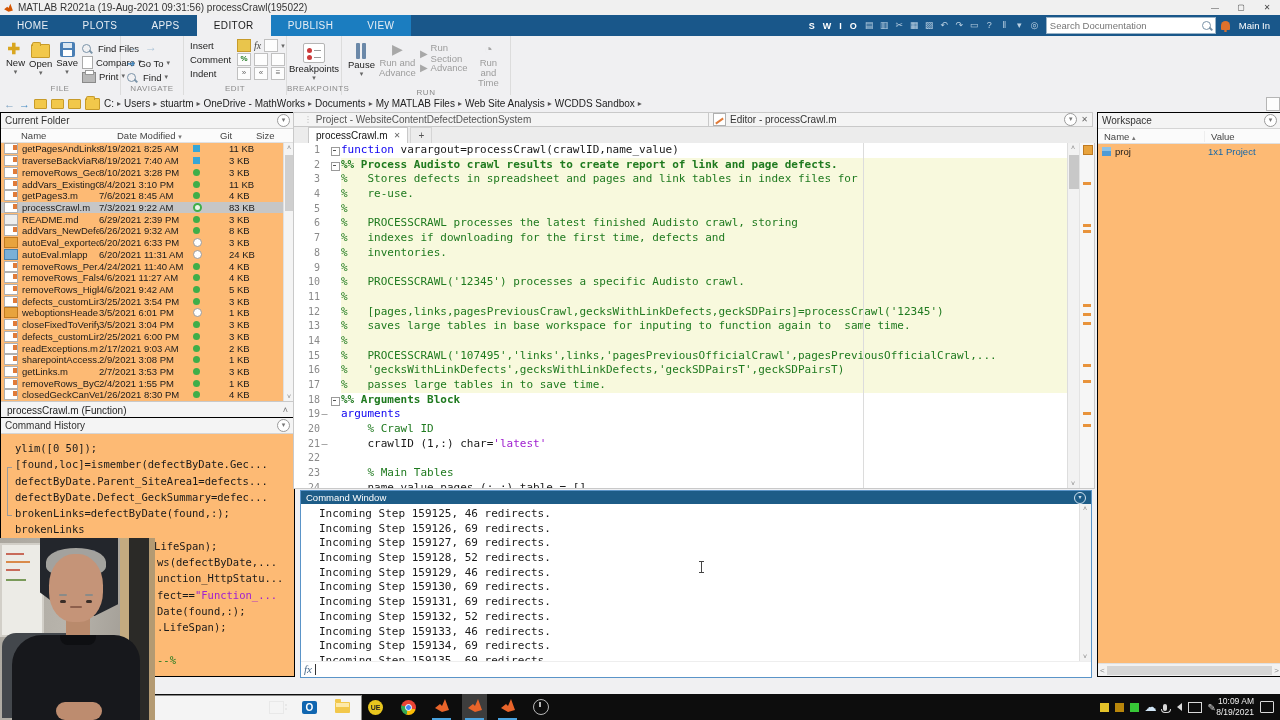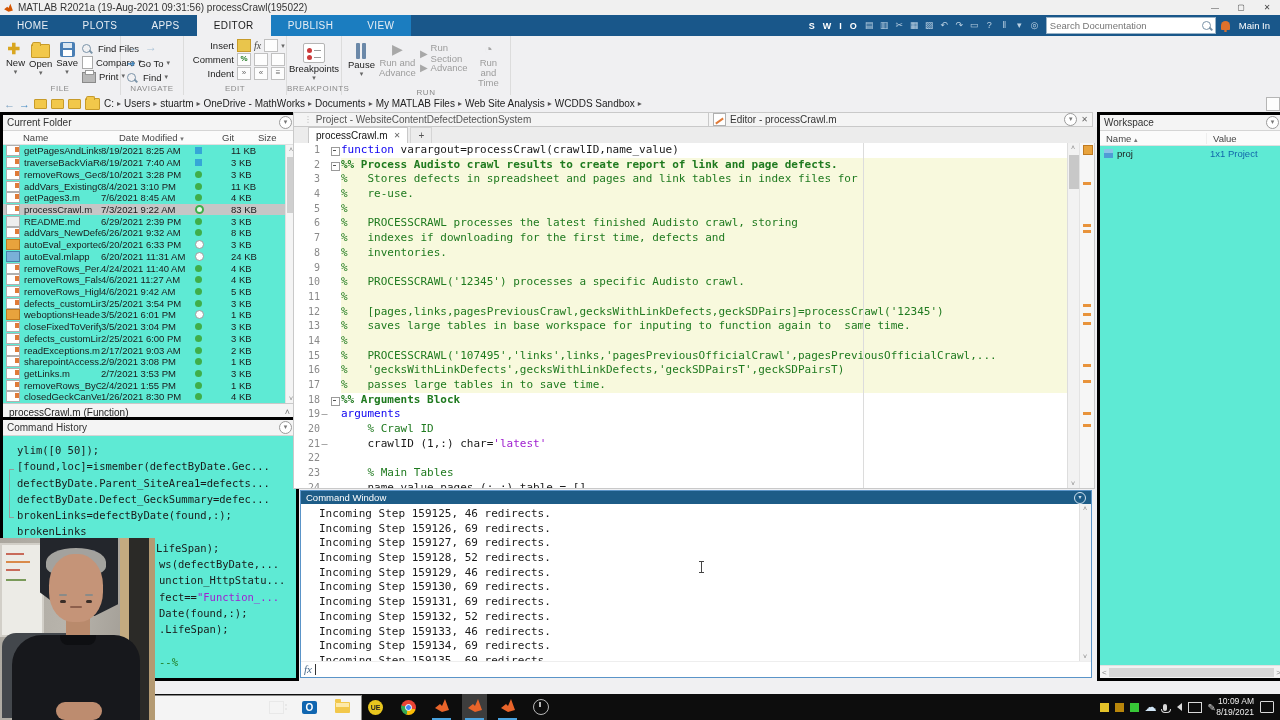--- a/index.html
+++ b/index.html
@@ -30,21 +30,21 @@
   .sec{position:relative;height:100%;border-right:1px solid #dcdcdc;display:flex;flex-direction:column;}
   .sec-body{display:flex;flex:1;align-items:flex-start;padding:3px 6px 0 6px;gap:4px;}
   .sec-label{text-align:center;font-size:8px;color:#8a8a8a;letter-spacing:.5px;padding-bottom:2px;}
   .bigbtn{width:32px;display:flex;flex-direction:column;align-items:center;gap:1px;font-size:9.5px;color:#222;padding-top:2px;}
   .bigbtn .cap{text-align:center;line-height:10px;}
   .bigbtn.dis .cap{color:#9c9c9c;}
   .dd{font-size:7px;color:#666;line-height:6px;}
   .smallcol{display:flex;flex-direction:column;gap:2px;padding-top:3px;}
   .smallbtn{display:flex;align-items:center;gap:3px;font-size:9.5px;color:#222;height:12px;}
   .editrow{display:flex;align-items:center;gap:3px;height:13px;font-size:9.5px;}
-  .editrow .lbl{width:44px;text-align:right;color:#222;}
+  .editrow .lbl{width:44px;color:#222;}
   .chip{width:12px;height:11px;border:1px solid #c0c0c0;background:#fdfdfd;font-size:8px;line-height:10px;text-align:center;color:#666;}
   .chip.gold{background:#e9c54c;border-color:#c79b2a;}
   .chip.green{color:#1f7a1f;font-weight:bold;}
   .fxsym{font-family:"Liberation Serif",serif;font-style:italic;font-size:10px;color:#444;}
   
   .ic-plus{width:16px;height:16px;color:#d9a620;font-size:15px;line-height:16px;font-weight:bold;}
   .ic-folder{width:17px;height:12px;background:#f2c84b;border:1px solid #c79b2a;border-radius:1px;position:relative;margin-top:3px;}
   .ic-folder::before{content:"";position:absolute;top:-3px;left:0;width:7px;height:3px;background:#f2c84b;border:1px solid #c79b2a;border-bottom:0;border-radius:2px 2px 0 0;}
   .ic-save{width:15px;height:15px;background:#4a7fb5;border-radius:2px;position:relative;margin-top:1px;}
   .ic-save::before{content:"";position:absolute;left:3px;top:1px;width:9px;height:5px;background:#dce8f2;}
@@ -63,21 +63,21 @@
   .ic-rung{color:#a8a8a8;font-size:14px;line-height:16px;}
   .ic-runs{color:#a8a8a8;font-size:10px;}
   
   .addrbar{left:0;top:95px;width:1280px;height:17px;background:#f0f0f2;display:flex;align-items:center;gap:4px;padding-left:4px;font-size:10px;}
   .nav-ic{font-size:11px;color:#7aa0c0;}
   .nav-ic.fwd{color:#3f87c2;}
   .crumbs{display:flex;align-items:center;gap:3px;color:#222;}
   .crumb-sep{color:#555;font-size:8px;}
   .addr-end{position:absolute;right:4px;top:2px;width:12px;height:12px;border:1px solid #b5b5b5;background:#fdfdfd;}
   
-  .panel{background:#5eead4;border:3px solid #000000;}
+  .panel{background:#fdba74;border:1px solid #000000;}
   .phead{height:15px;background:#f4f4f4;border-bottom:1px solid #d5d5d5;display:flex;align-items:center;padding:0 4px;font-size:10px;color:#333;}
   .pmenu{margin-left:auto;width:11px;height:11px;border:1px solid #9a9a9a;border-radius:50%;font-size:7px;line-height:10px;text-align:center;color:#777;background:#fff;}
   
   .cf{left:0;top:112px;width:293px;height:305px;}
   .cf-cols{height:13px;display:flex;background:#fbfbfb;border-bottom:1px solid #e0e0e0;font-size:9.5px;color:#444;align-items:center;}
   .cf-cols .c1{width:96px;padding-left:20px;} .cf-cols .c2{width:86px;} .cf-cols .c3{width:36px;margin-left:17px;} .cf-cols .c4{width:38px;}
   .cf-list{height:258px;overflow:hidden;position:relative;}
   .frow{height:11.72px;display:flex;align-items:center;font-size:9.5px;color:#1a1a1a;}
   .frow.sel{background:#c6c6c6;}
   .f-ic{width:12px;height:9px;margin:0 4px 0 3px;background:#fff;border:1px solid #b0b0b0;position:relative;}

